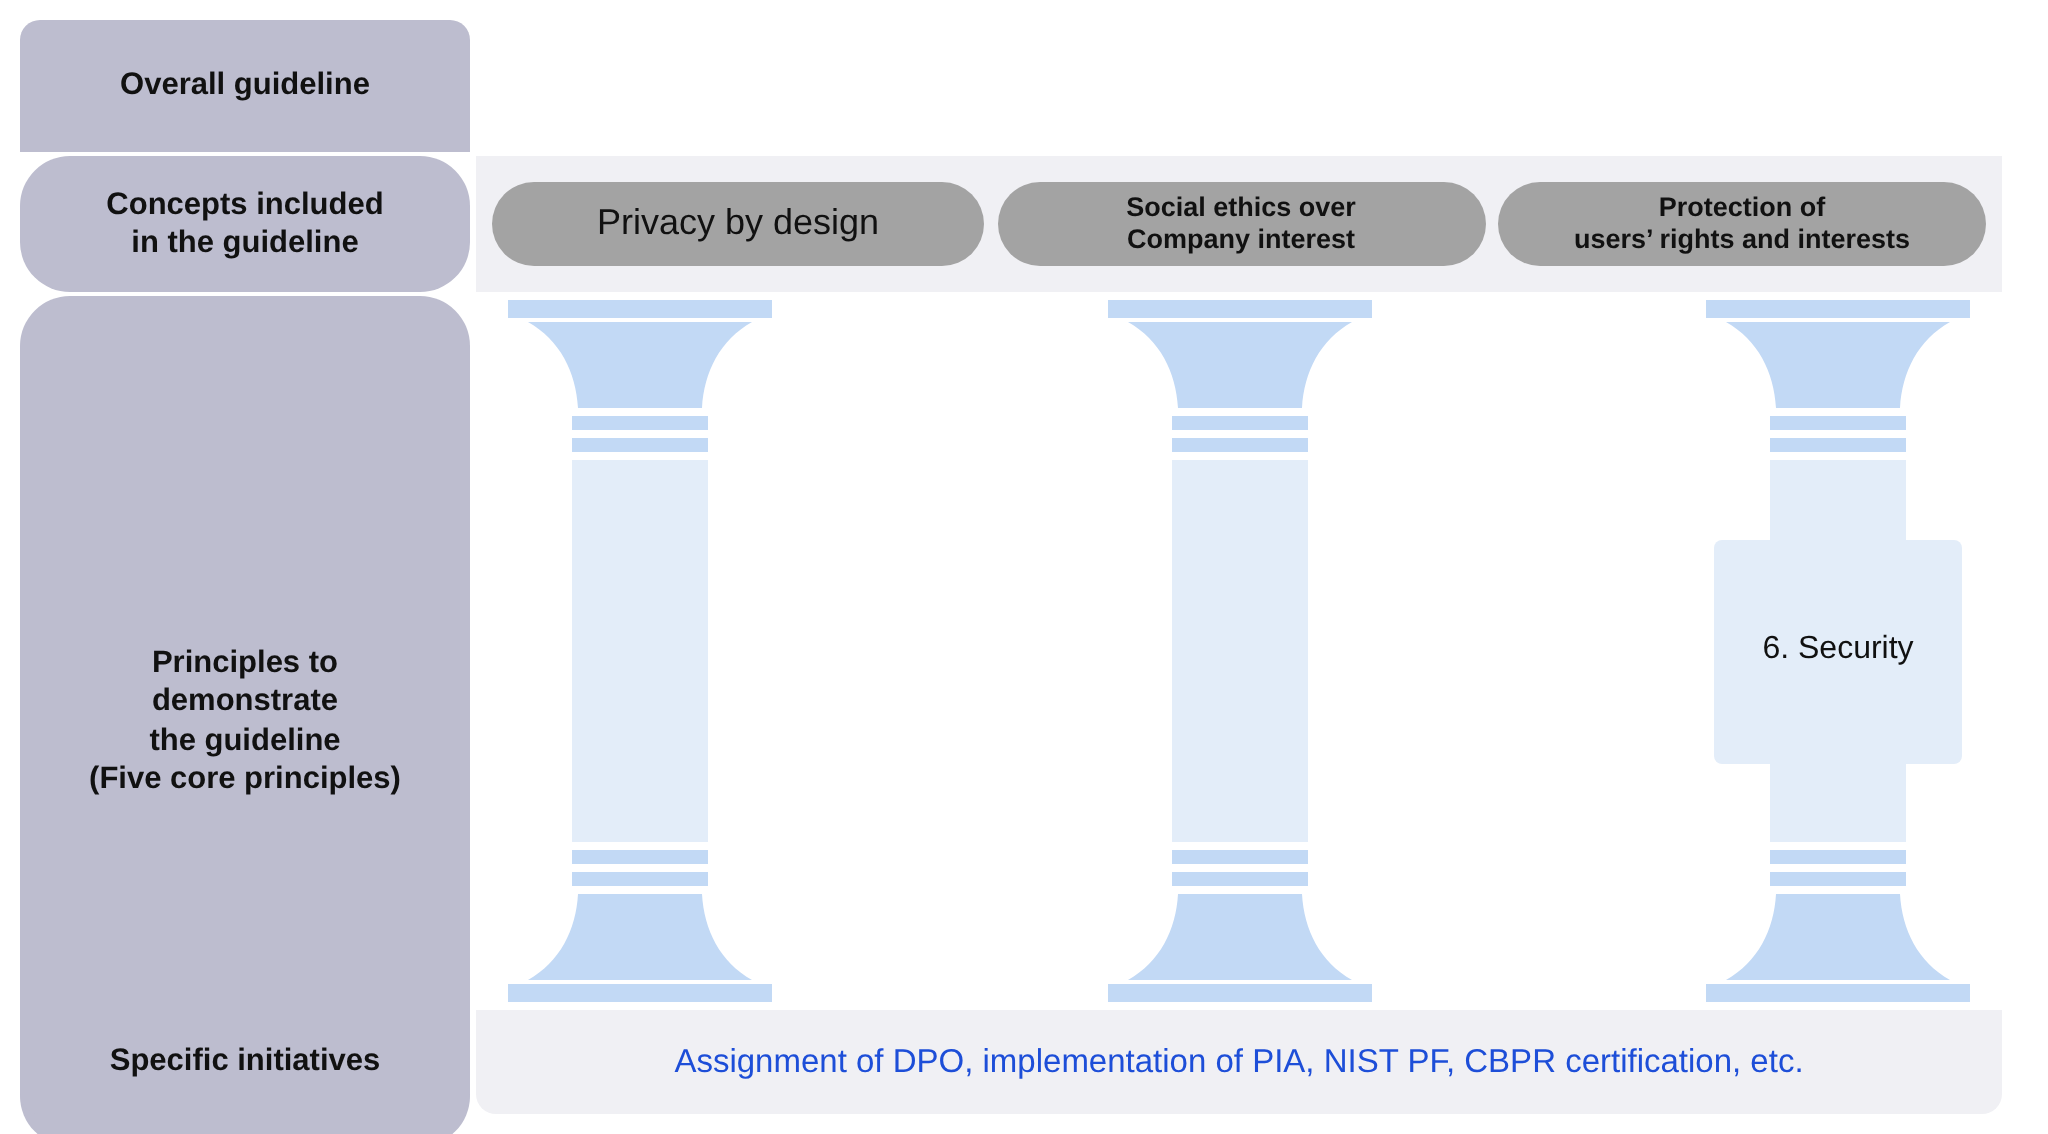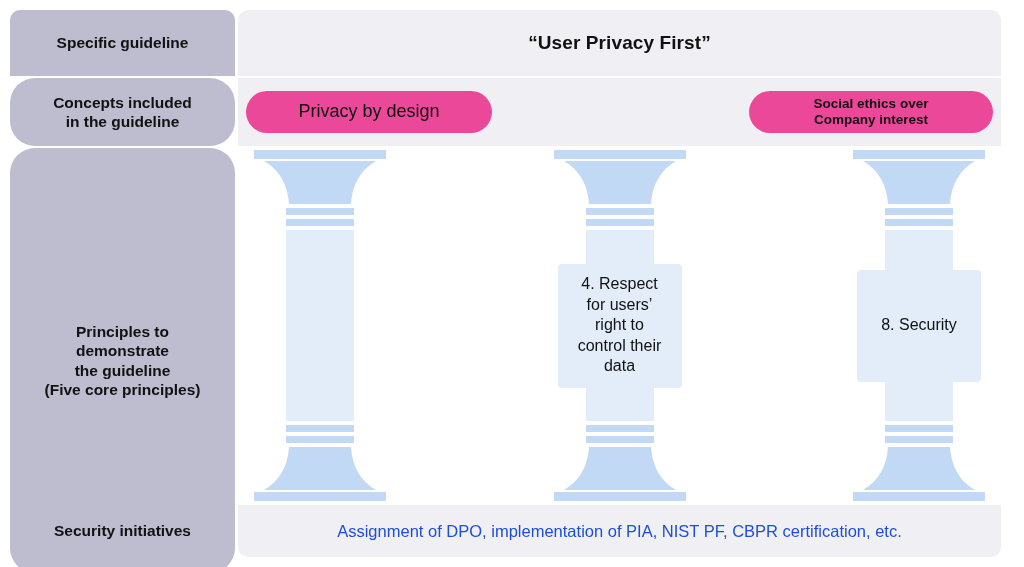--- a/index.html
+++ b/index.html
@@ -71,21 +71,21 @@
 
   #panel-concepts {
     top: 78px;
     height: 68px;
     display: flex;
     align-items: center;
     justify-content: space-between;
     padding: 0 8px;
   }
   .concept-pill {
-    background: #ec4899;
+    background: #a3a3a3;
     border-radius: 30px;
     height: 42px;
     display: flex;
     align-items: center;
     justify-content: center;
     text-align: center;
     line-height: 1.22;
     color: #111111;
     box-sizing: border-box;
     padding: 0 10px;
@@ -149,29 +149,27 @@
     box-sizing: border-box;
     padding: 8px 6px;
   }
   .pillar-caption.tall { min-height: 124px; }
 </style>
 </head>
 <body>
 
 <div id="frame">
 
-  <div class="label-cell" id="label-overall">Specific guideline</div>
-  <div class="panel" id="panel-overall">
-    <span id="overall-value">“User Privacy First”</span>
-  </div>
+  <div class="label-cell" id="label-overall">Overall guideline</div>
 
   <div class="label-cell" id="label-concepts">Concepts included<br>in the guideline</div>
   <div class="panel" id="panel-concepts">
     <div class="concept-pill wide">Privacy by design</div>
     <div class="concept-pill small">Social ethics over<br>Company interest</div>
+    <div class="concept-pill small">Protection of<br>users’ rights and interests</div>
   </div>
 
   <div class="label-cell" id="label-principles">Principles to<br>demonstrate<br>the guideline<br>(Five core principles)</div>
   <div class="panel" id="panel-principles">
 
     <div class="pillar">
       <svg class="pillar-art" viewBox="0 0 144 355">
         <rect x="6" y="2" width="132" height="9" fill="#c2d9f5"></rect>
         <path d="M16 13 H128 C112 22 104 38 103 56 H41 C40 38 32 22 16 13 Z" fill="#c2d9f5"></path>
         <rect x="38" y="60" width="68" height="7" fill="#c2d9f5"></rect>
@@ -191,38 +189,37 @@
         <rect x="6" y="2" width="132" height="9" fill="#c2d9f5"></rect>
         <path d="M16 13 H128 C112 22 104 38 103 56 H41 C40 38 32 22 16 13 Z" fill="#c2d9f5"></path>
         <rect x="38" y="60" width="68" height="7" fill="#c2d9f5"></rect>
         <rect x="38" y="71" width="68" height="7" fill="#c2d9f5"></rect>
         <rect x="38" y="82" width="68" height="191" fill="#e3edf9"></rect>
         <rect x="38" y="277" width="68" height="7" fill="#c2d9f5"></rect>
         <rect x="38" y="288" width="68" height="7" fill="#c2d9f5"></rect>
         <path d="M41 299 H103 C104 317 112 333 128 342 H16 C32 333 40 317 41 299 Z" fill="#c2d9f5"></path>
         <rect x="6" y="344" width="132" height="9" fill="#c2d9f5"></rect>
       </svg>
-      <div class="pillar-caption tall">4. Respect<br>for users’<br>right to<br>control their<br>data</div>
     </div>
 
     <div class="pillar">
       <svg class="pillar-art" viewBox="0 0 144 355">
         <rect x="6" y="2" width="132" height="9" fill="#c2d9f5"></rect>
         <path d="M16 13 H128 C112 22 104 38 103 56 H41 C40 38 32 22 16 13 Z" fill="#c2d9f5"></path>
         <rect x="38" y="60" width="68" height="7" fill="#c2d9f5"></rect>
         <rect x="38" y="71" width="68" height="7" fill="#c2d9f5"></rect>
         <rect x="38" y="82" width="68" height="191" fill="#e3edf9"></rect>
         <rect x="38" y="277" width="68" height="7" fill="#c2d9f5"></rect>
         <rect x="38" y="288" width="68" height="7" fill="#c2d9f5"></rect>
         <path d="M41 299 H103 C104 317 112 333 128 342 H16 C32 333 40 317 41 299 Z" fill="#c2d9f5"></path>
         <rect x="6" y="344" width="132" height="9" fill="#c2d9f5"></rect>
       </svg>
-      <div class="pillar-caption">8. Security</div>
+      <div class="pillar-caption">6. Security</div>
     </div>
 
   </div>
 
-  <div class="label-cell" id="label-initiatives">Security initiatives</div>
+  <div class="label-cell" id="label-initiatives">Specific initiatives</div>
   <div class="panel" id="panel-initiatives">
     <span id="initiatives-value">Assignment of DPO, implementation of PIA, NIST PF, CBPR certification, etc.</span>
   </div>
 
 </div>
 
 </body></html>

